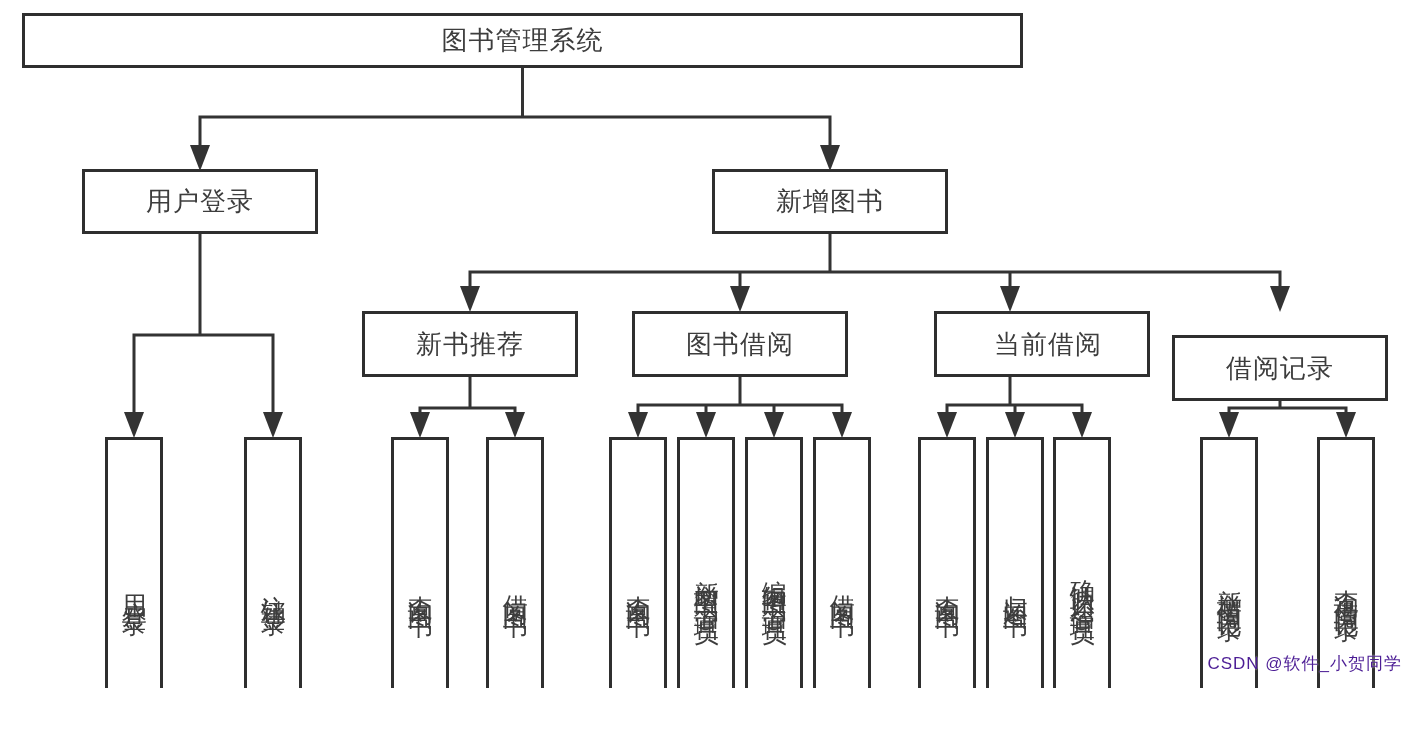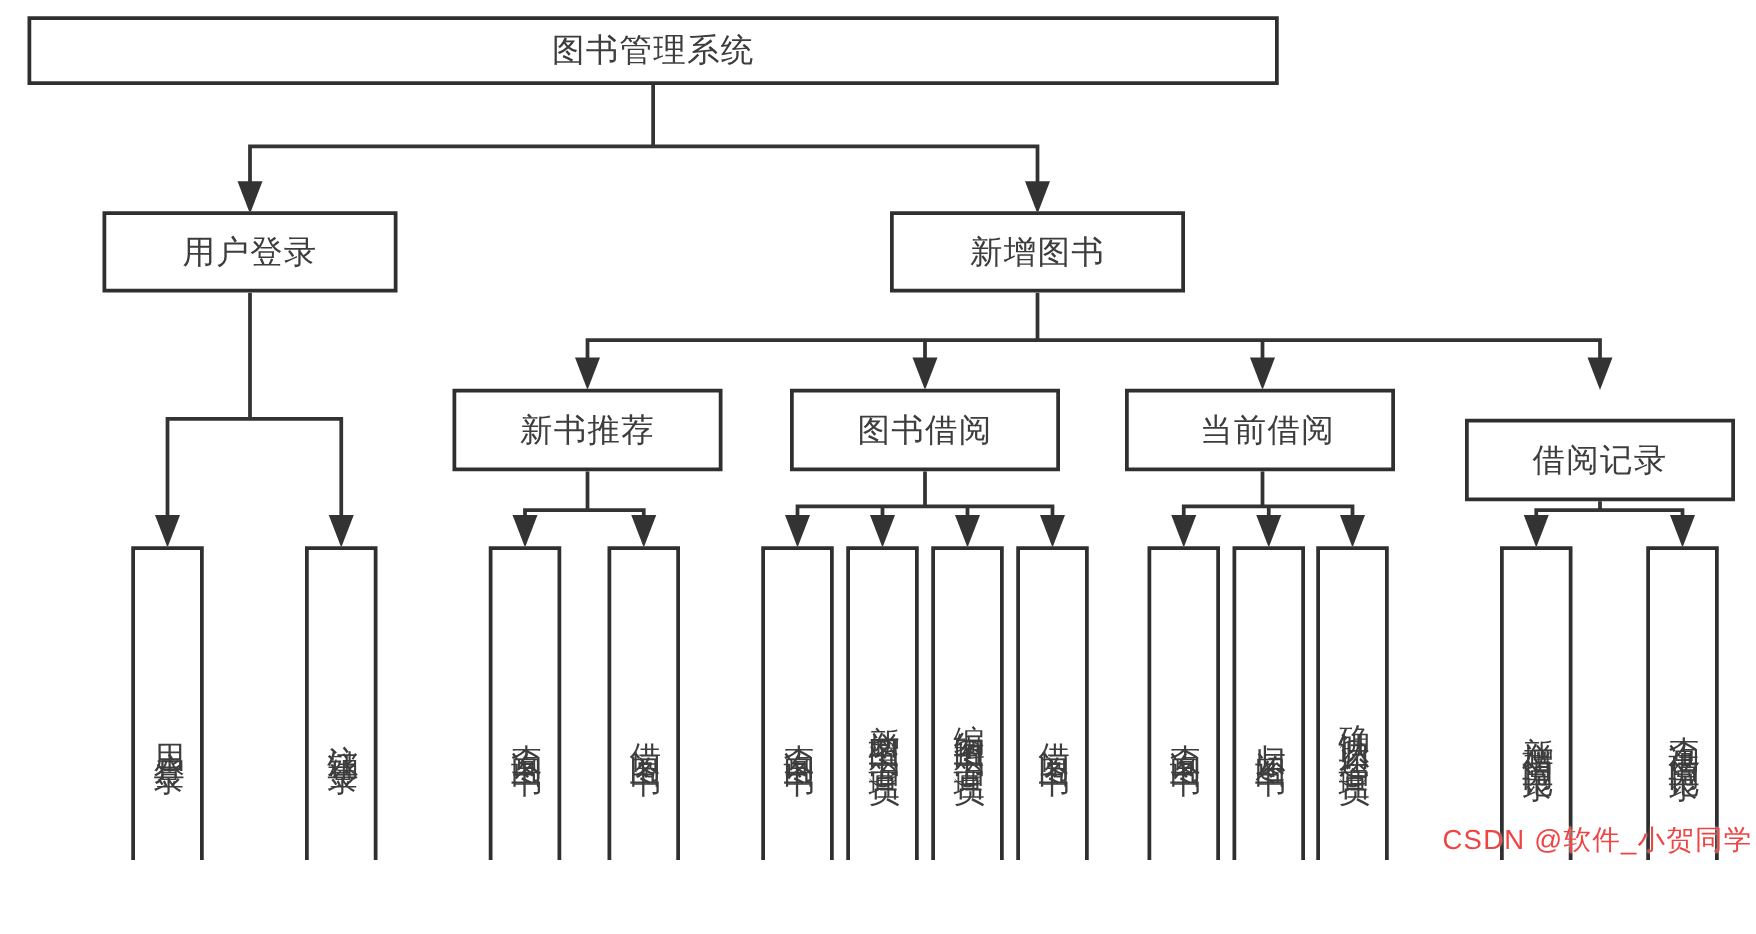--- a/index.html
+++ b/index.html
@@ -37,24 +37,24 @@
     writing-mode: vertical-rl;
     text-orientation: mixed;
     font-size: 25px;
     letter-spacing: 6px;
     line-height: 1.1;
     white-space: nowrap;
   }
   .watermark {
     position: absolute;
     right: 3px;
-    bottom: 1px;
-    font-size: 22px;
+    bottom: 13px;
+    font-size: 17px;
     letter-spacing: 1px;
-    color: #ef4444;
+    color: #4c1d95;
     text-shadow: 0 0 2px #ffffff;
     z-index: 6;
   }
   .line { stroke: #333333; stroke-width: 3; fill: none; }
   .arrow { fill: #333333; stroke: none; }
 </style>
 </head>
 <body>
 
 <div class="stage">
@@ -108,21 +108,21 @@
   <div class="box l2-box" style="left:712px;">
     <span class="hlabel">新增图书</span>
   </div>
 
   <div class="box l3-box" style="left:362px;">
     <span class="hlabel">新书推荐</span>
   </div>
   <div class="box l3-box" style="left:632px;">
     <span class="hlabel">图书借阅</span>
   </div>
-  <div class="box l3-box" style="left:900px;padding-left:12px;">
+  <div class="box l3-box" style="left:934px;padding-left:12px;">
     <span class="hlabel">当前借阅</span>
   </div>
   <div class="box l3-box" style="left:1172px;margin-top:24px;">
     <span class="hlabel">借阅记录</span>
   </div>
 
   <div class="box leaf-box" style="left:105px;">
     <span class="vtext">用户登录</span>
   </div>
   <div class="box leaf-box" style="left:244px;">

